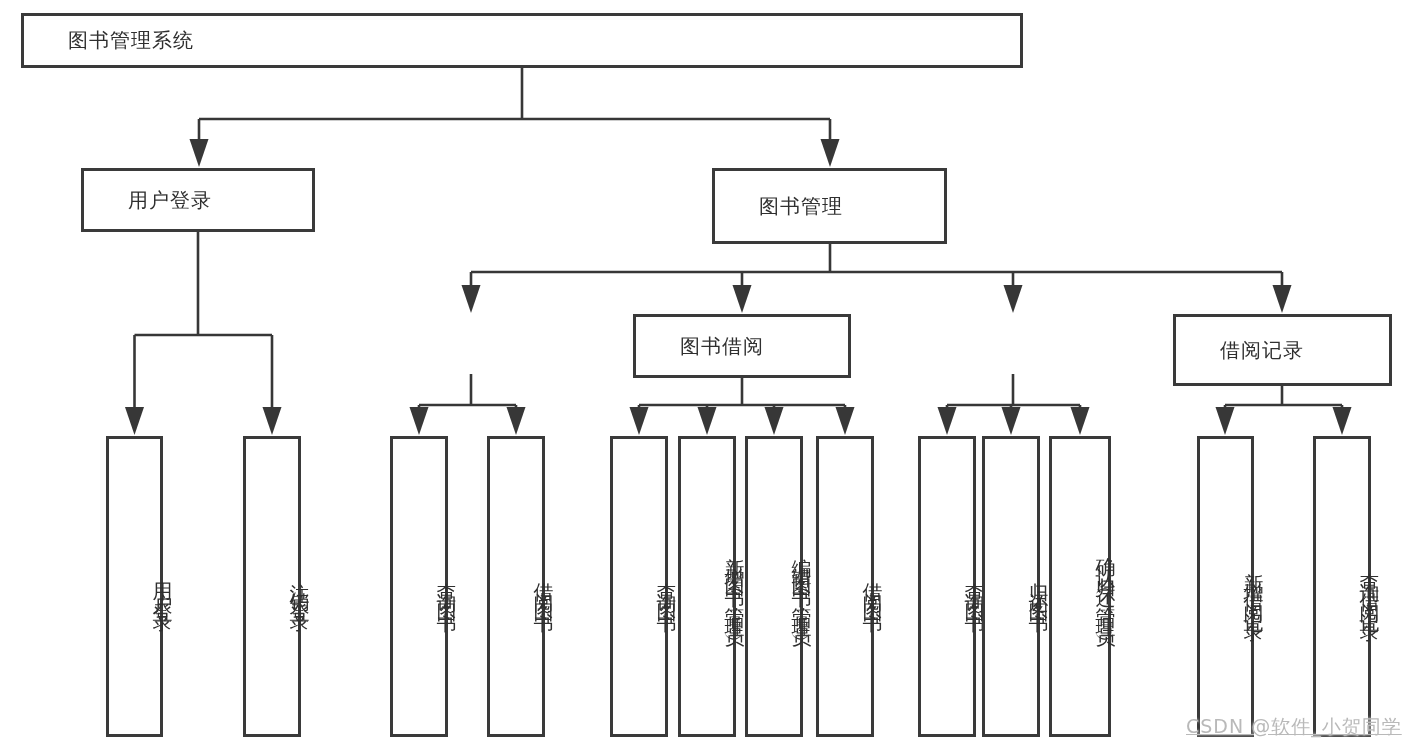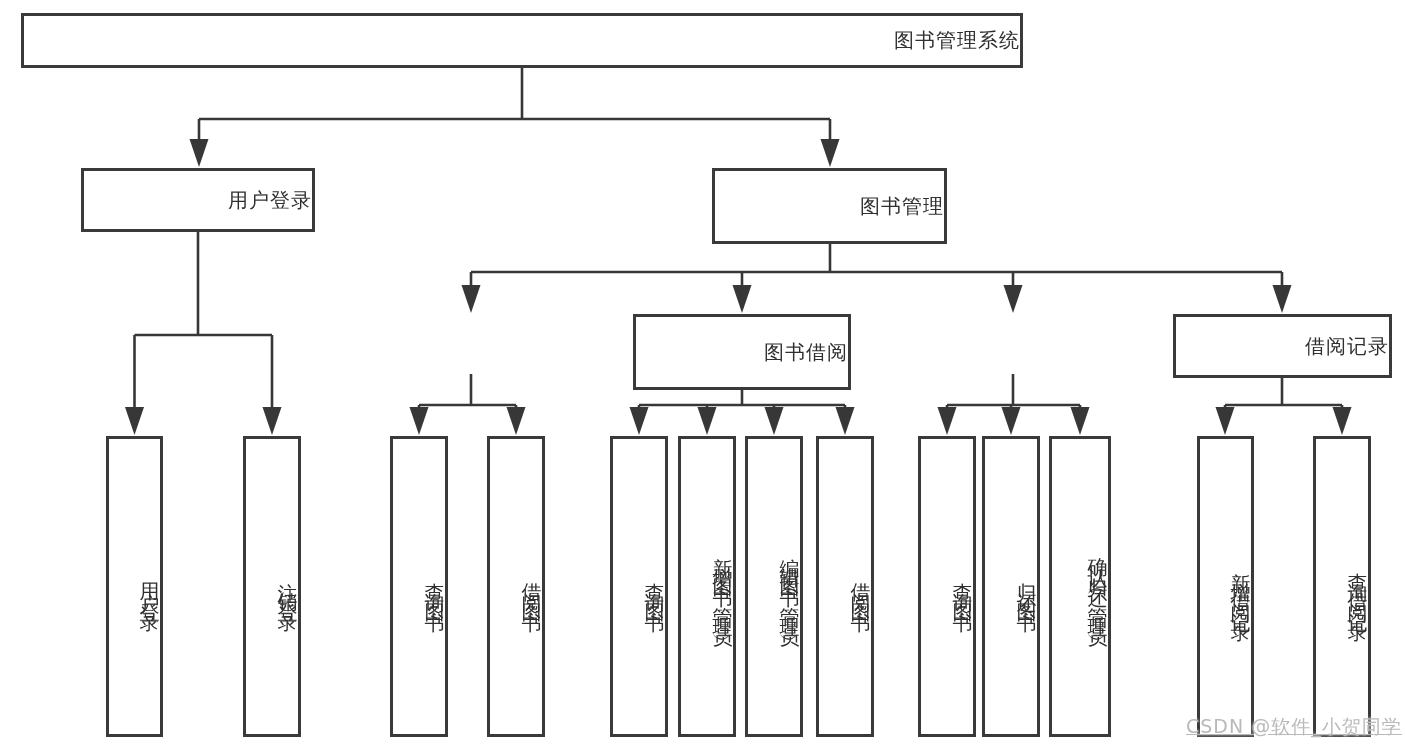--- a/index.html
+++ b/index.html
@@ -3,21 +3,21 @@
 <meta charset="utf-8">
 <style>
   html,body{margin:0;padding:0;background:#ffffff;}
   .canvas{
     position:relative;width:1405px;height:747px;background:#ffffff;overflow:hidden;
     font-family:"DejaVu Sans","Liberation Sans",sans-serif;color:#303030;
   }
   .connectors{position:absolute;left:0;top:0;z-index:1;}
   .box{
     position:absolute;background:#ffffff;border:3px solid #3a3a3a;box-sizing:border-box;
-    display:flex;align-items:center;justify-content:flex-end;z-index:2;padding-left:44px;
+    display:flex;align-items:center;justify-content:flex-start;z-index:2;padding-left:44px;
   }
   .hlabel{font-size:20px;letter-spacing:1px;white-space:nowrap;color:#2f2f2f;}
   .leaf{top:436px;height:301px;}
   .vlabel{
     writing-mode:vertical-rl;text-orientation:mixed;
     font-size:20px;line-height:1;letter-spacing:10px;color:#2f2f2f;white-space:nowrap;
   }
   .watermark{
     position:absolute;left:1186px;top:714px;z-index:3;
     font-size:19px;color:#b9b9b9;white-space:nowrap;letter-spacing:1px;
@@ -103,24 +103,24 @@
     <span class="hlabel">图书管理系统</span>
   </div>
 
   <div class="box" style="left:81px;top:168px;width:234px;height:64px">
     <span class="hlabel">用户登录</span>
   </div>
   <div class="box" style="left:712px;top:168px;width:235px;height:76px">
     <span class="hlabel">图书管理</span>
   </div>
 
-  <div class="box" style="left:633px;top:314px;width:218px;height:76px">
+  <div class="box" style="left:633px;top:314px;width:218px;height:64px">
     <span class="hlabel">图书借阅</span>
   </div>
-  <div class="box" style="left:1173px;top:314px;width:219px;height:64px">
+  <div class="box" style="left:1173px;top:314px;width:219px;height:72px">
     <span class="hlabel">借阅记录</span>
   </div>
 
   <div class="box leaf" style="left:106px;width:57px">
     <span class="vlabel">用户登录</span>
   </div>
   <div class="box leaf" style="left:243px;width:58px">
     <span class="vlabel">注销登录</span>
   </div>
 

